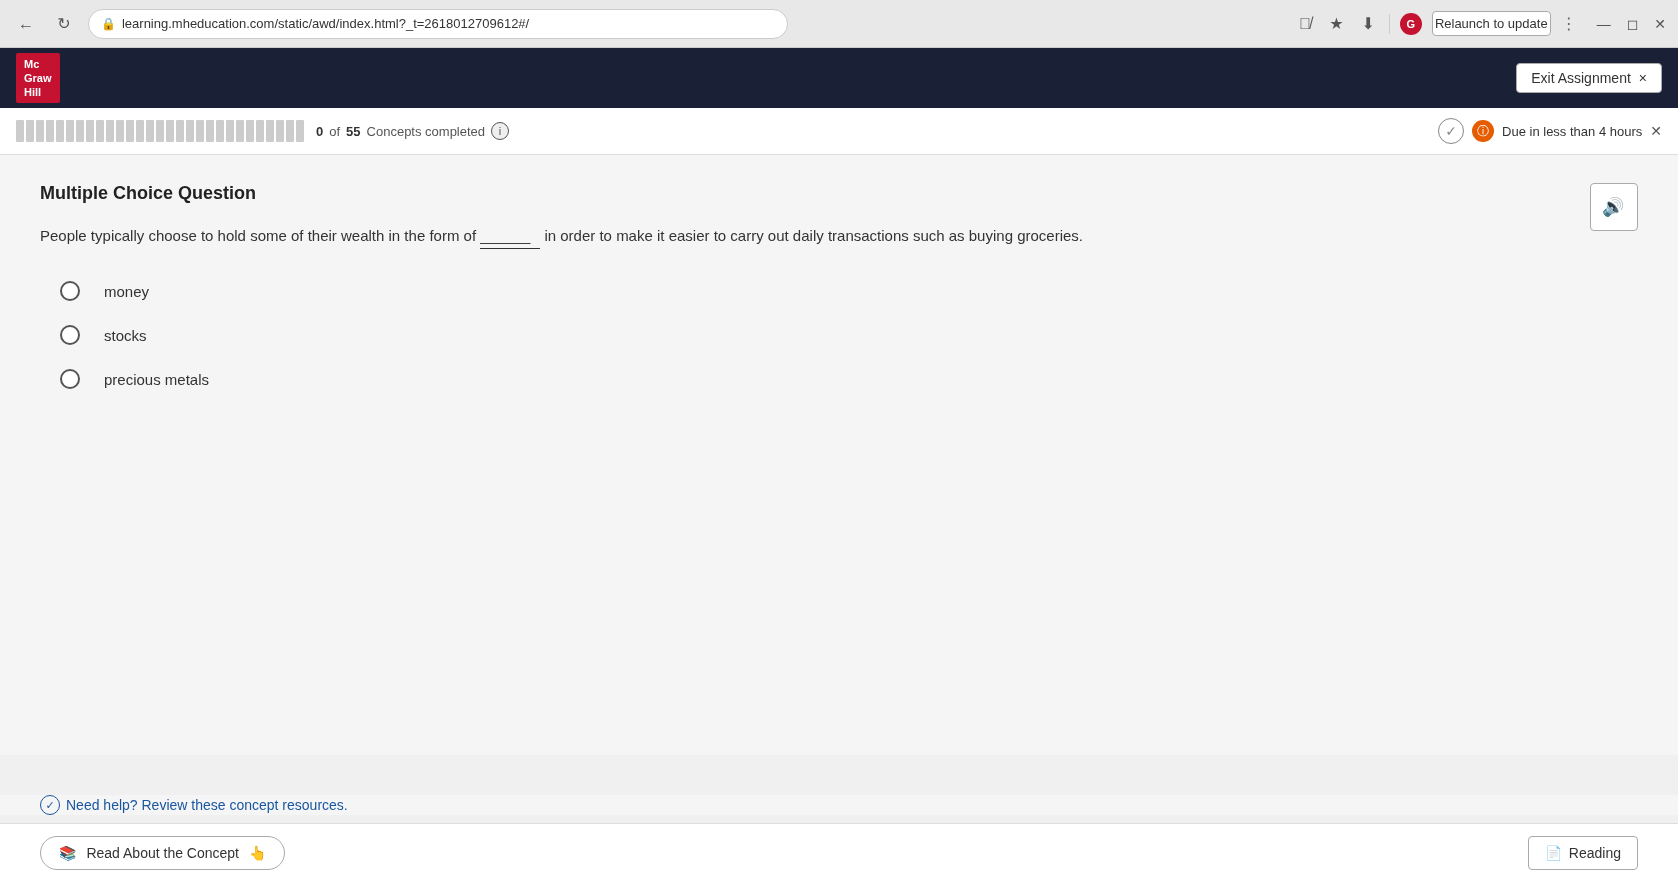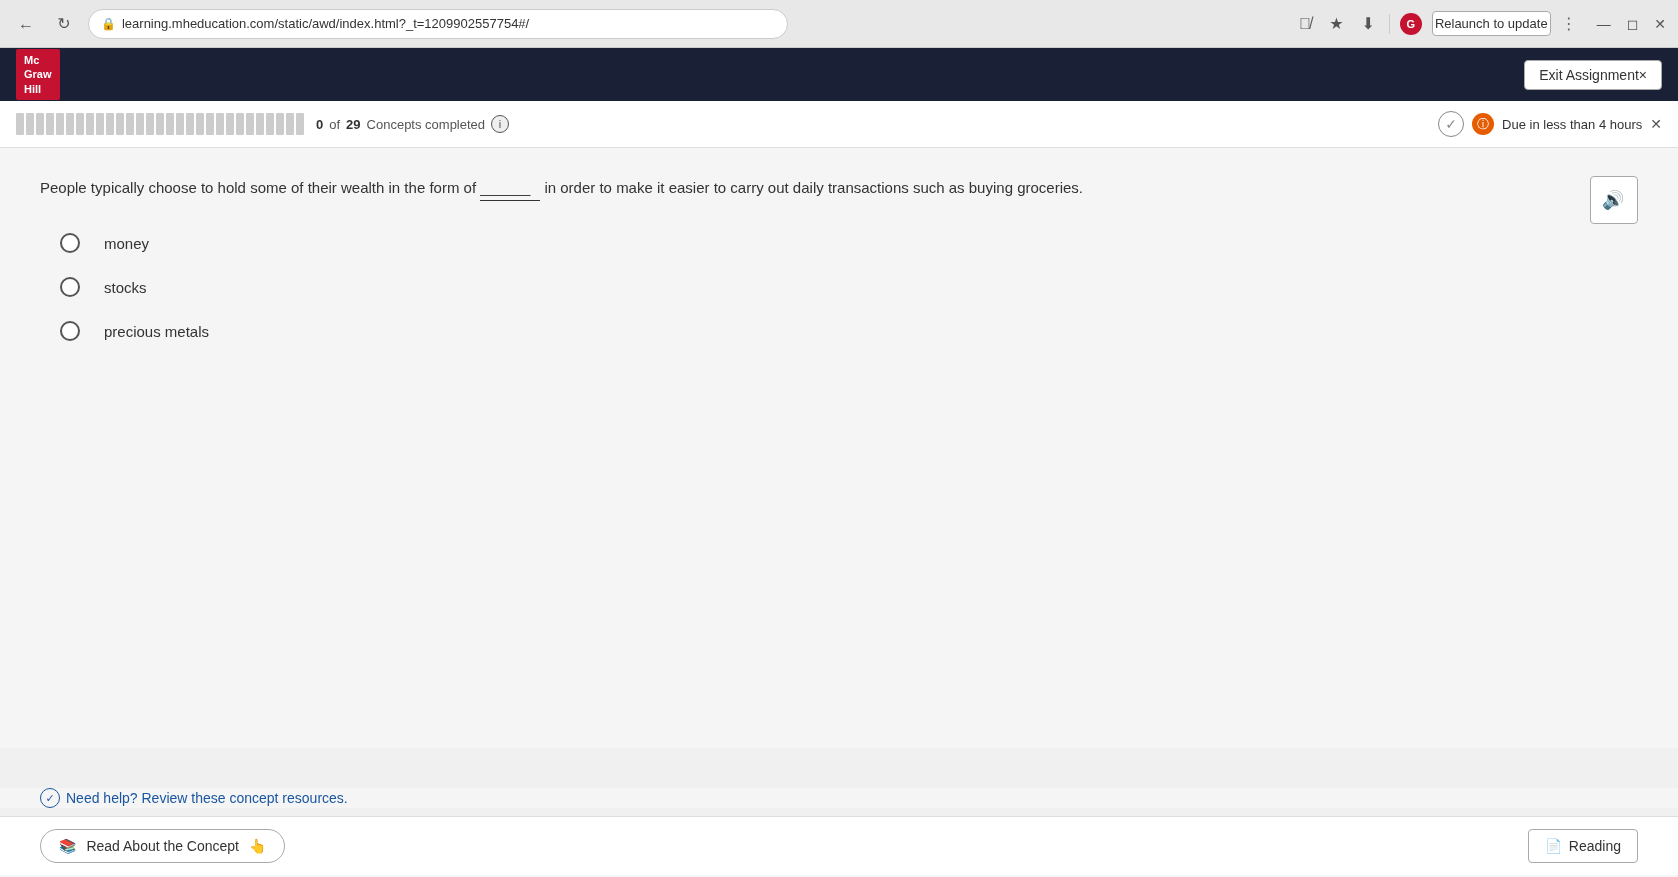--- a/index.html
+++ b/index.html
@@ -53,21 +53,21 @@
     .window-controls {
       display: flex; align-items: center; gap: 16px; margin-left: 10px;
     }
     .window-controls span {
       font-size: 14px; color: #555; cursor: pointer;
     }
 
     
     .app-header {
       background: #1a2035;
-      height: 53px;
+      height: 60px;
       display: flex;
       align-items: center;
       padding: 0 16px;
       justify-content: space-between;
     }
     .mcgraw-logo {
       background: #c41230;
       color: white;
       font-size: 11px;
       font-weight: bold;
@@ -76,21 +76,21 @@
       border-radius: 2px;
     }
     .exit-assignment-btn {
       background: white;
       border: 1px solid #aaa;
       border-radius: 4px;
       padding: 6px 14px;
       font-size: 14px;
       cursor: pointer;
       color: #333;
-      display: flex; align-items: center; 
+      display: flex; align-items: center; gap: 8px;
     }
 
     
     .progress-area {
       background: white;
       border-bottom: 1px solid #ddd;
       padding: 10px 16px;
       display: flex;
       align-items: center;
       gap: 12px;
@@ -261,21 +261,21 @@
     }
   </style>
 </head>
 <body>
 
 <div class="browser-chrome">
   <button class="nav-btn">←</button>
   <button class="nav-btn">↻</button>
   <div class="address-bar">
     <span class="lock-icon">🔒</span>
-    <span>learning.mheducation.com/static/awd/index.html?_t=1209902557754#/</span>
+    <span>learning.mheducation.com/static/awd/index.html?_t=2618012709612#/</span>
   </div>
   <div class="browser-actions">
     <button class="action-btn">👁̸</button>
     <button class="action-btn">★</button>
     <button class="action-btn">⬇</button>
     <div style="width:1px;height:20px;background:#ccc;"></div>
     <div style="width:22px;height:22px;background:#c41230;border-radius:50%;display:flex;align-items:center;justify-content:center;">
       <span style="color:white;font-size:11px;font-weight:bold;">G</span>
     </div>
     <button class="relaunch-btn">Relaunch to update</button>
@@ -329,33 +329,34 @@
       <div class="progress-seg"></div>
       <div class="progress-seg"></div>
       <div class="progress-seg"></div>
       <div class="progress-seg"></div>
       <div class="progress-seg"></div>
       <div class="progress-seg"></div>
     </div>
   <div class="progress-text">
     <strong>0</strong>
     <span> of </span>
-    <strong>29</strong>
+    <strong>55</strong>
     <span>Concepts completed</span>
     <button class="info-icon">i</button>
   </div>
   <div class="due-notice">
     <button class="check-btn">✓</button>
     <div class="due-badge">ⓘ</div>
     <span class="due-text">Due in less than 4 hours</span>
     <button class="close-due">✕</button>
   </div>
 </div>
 
 <div class="main-content">
+  <h2 class="question-type">Multiple Choice Question</h2>
 
   <p class="question-text">
     <span>People typically choose to hold some of their wealth in the form of</span>
     <span class="blank">______</span>
     <span>in order to make it easier to carry out daily transactions such as buying groceries.</span>
   </p>
 
   <button class="audio-btn">
     <span>🔊</span>
   </button>

